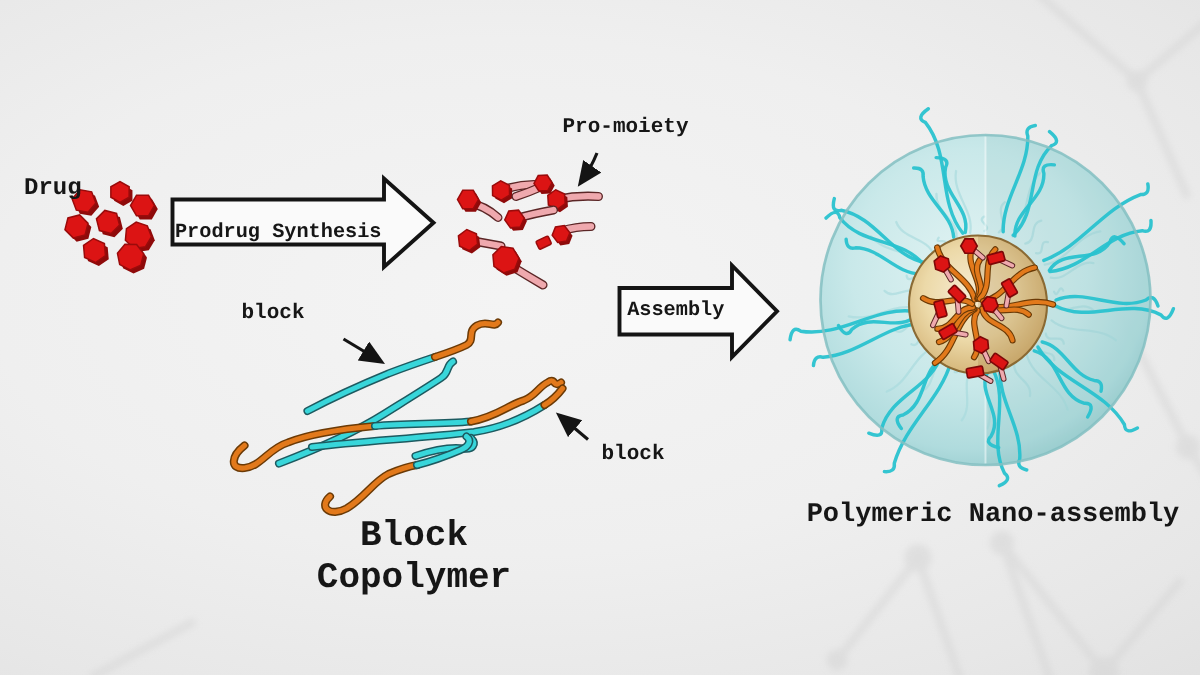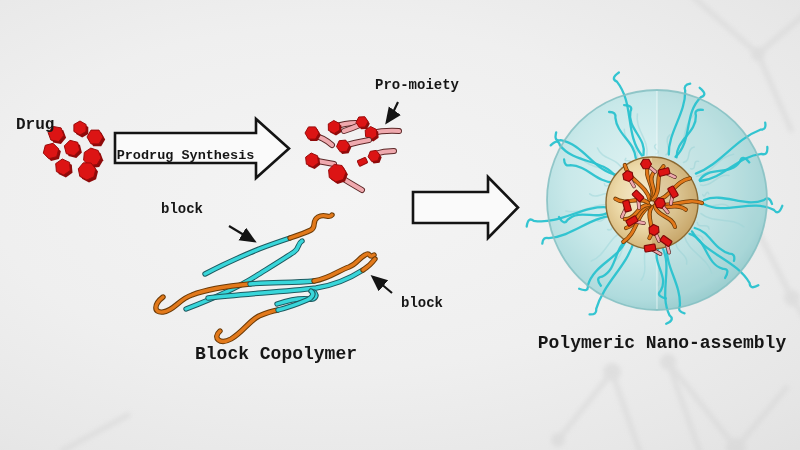--- a/index.html
+++ b/index.html
@@ -290,17 +290,18 @@
   <div class="lbl ctr" style="left:358px;top:77px;width:118px;font-size:14px;">Pro-moiety</div>
 
   <div class="lbl ctr" style="left:126px;top:201px;width:112px;font-size:14px;">
     <div>block</div>
   </div>
 
   <div class="lbl ctr" style="left:360px;top:295px;width:124px;font-size:14px;">
     <div>block</div>
   </div>
 
-  <div class="lbl ctr" style="left:178px;top:344px;width:196px;font-size:18px;">Block Copolymer</div>
-
+  <div class="lbl ctr" style="left:178px;top:344px;width:196px;font-size:24px;">Block Copolymer</div>
+
+  <div class="lbl flexc" style="left:413px;top:192px;width:75px;height:31px;font-size:13.5px;">Assembly</div>
 
   <div class="lbl ctr" style="left:536px;top:333px;width:252px;font-size:18px;">Polymeric Nano-assembly</div>
 </div>
 
 </body></html>

